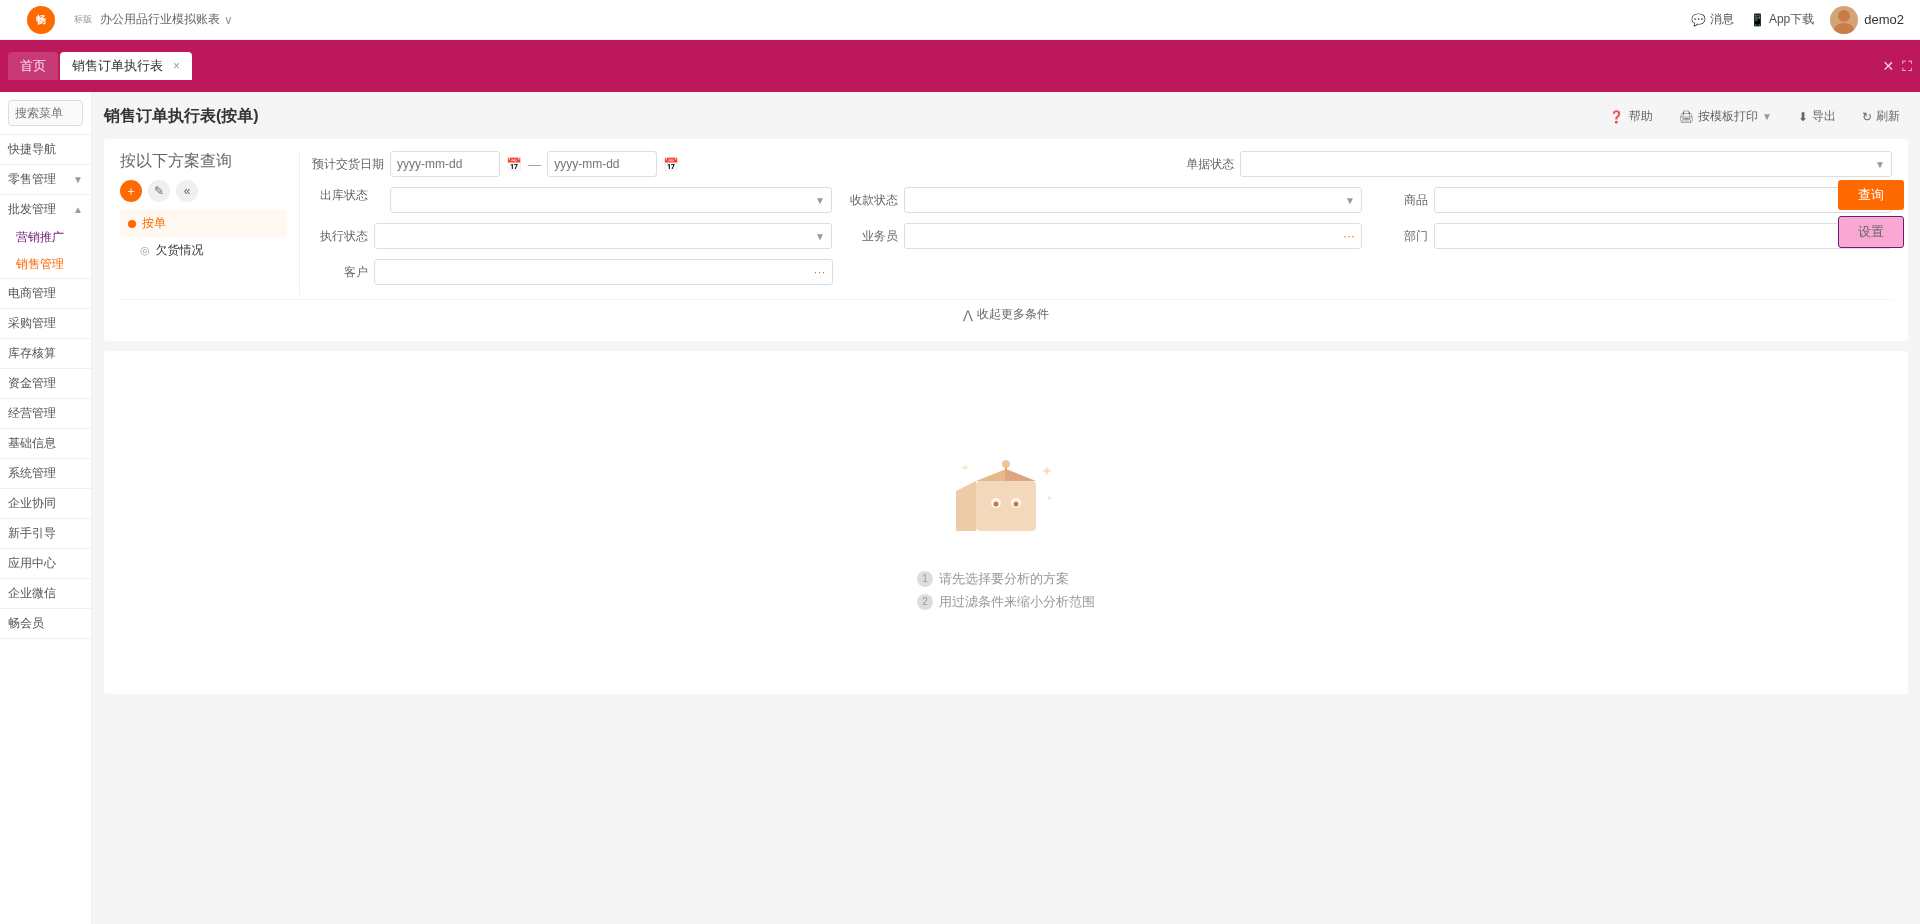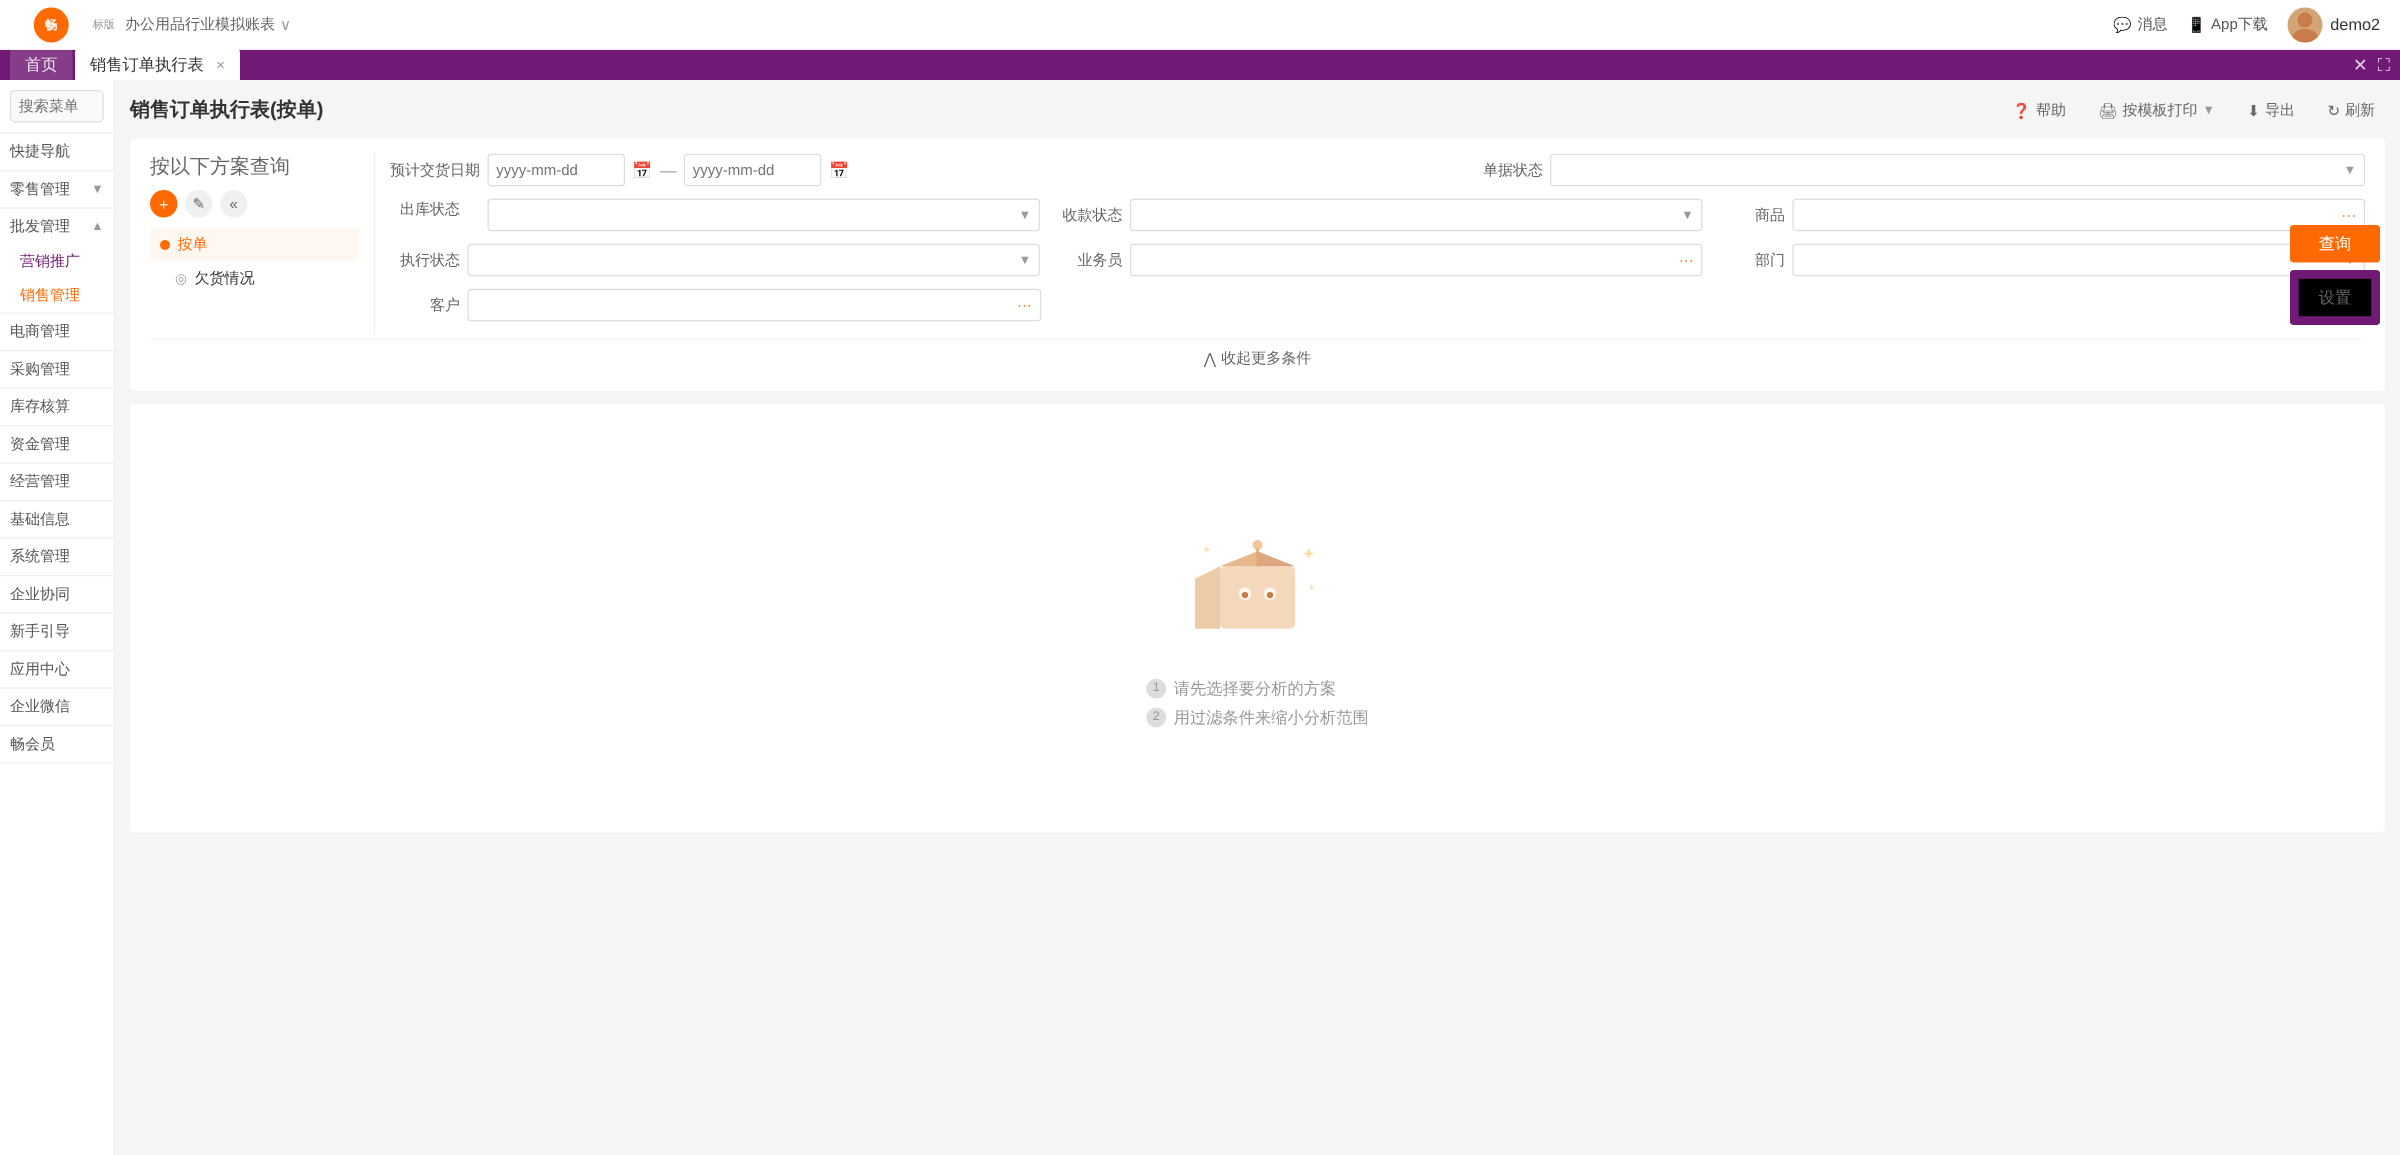--- a/index.html
+++ b/index.html
@@ -21,22 +21,22 @@
     .logo-icon { width: 28px; height: 28px; background: #ff6a00; border-radius: 50%; display: flex; align-items: center; justify-content: center; color: #fff; font-size: 10px; font-weight: bold; }
     .breadcrumb-path { font-size: 12px; color: #666; display: flex; align-items: center; gap: 4px; }
     .breadcrumb-arrow { color: #999; }
     .top-header-right { display: flex; align-items: center; gap: 16px; }
     .header-action { display: flex; align-items: center; gap: 4px; color: #555; font-size: 12px; cursor: pointer; }
     .user-avatar { width: 28px; height: 28px; border-radius: 50%; background: #d4a574; display: flex; align-items: center; justify-content: center; overflow: hidden; }
     .user-name { font-size: 13px; color: #333; cursor: pointer; }
 
     
     .nav-tabs {
-      height: 24px;
-      background: #701a75;
+      height: 52px;
+      background: #be185d;
       display: flex;
       align-items: center;
       padding: 0 8px;
       flex-shrink: 0;
       gap: 2px;
     }
     .nav-tab {
       height: 28px;
       padding: 0 12px;
       border-radius: 4px 4px 0 0;
@@ -175,21 +175,21 @@
     .date-input { height: 26px; border: 1px solid #ddd; border-radius: 3px; padding: 0 6px; font-size: 12px; color: #999; width: 110px; }
     .date-separator { color: #999; }
     .date-icon { color: #ff6a00; cursor: pointer; font-size: 13px; }
     .filter-select { height: 26px; border: 1px solid #ddd; border-radius: 3px; padding: 0 6px; font-size: 12px; color: #666; flex: 1; display: flex; align-items: center; justify-content: space-between; cursor: pointer; background: #fff; }
     .filter-select-arrow { color: #999; font-size: 10px; }
     .filter-input { height: 26px; border: 1px solid #ddd; border-radius: 3px; padding: 0 6px; font-size: 12px; color: #666; flex: 1; background: #fff; }
     .filter-more-btn { color: #ff6a00; font-size: 12px; cursor: pointer; }
     .filter-collapse-btn { display: flex; align-items: center; justify-content: center; padding: 6px; color: #666; font-size: 12px; cursor: pointer; border-top: 1px solid #f5f5f5; margin-top: 4px; gap: 4px; }
     .date-range-text { font-size: 11px; color: #999; margin-top: 2px; }
     .btn-primary { background: #ff6a00; color: #fff; border: none; padding: 6px 20px; border-radius: 3px; cursor: pointer; font-size: 13px; }
-    .btn-secondary { background: #000000; color: #666; border: 7px solid #701a75; padding: 6px 16px; border-radius: 3px; cursor: pointer; font-size: 13px; }
+    .btn-secondary { background: #f9a8d4; color: #666; border: 1px solid #701a75; padding: 6px 16px; border-radius: 3px; cursor: pointer; font-size: 13px; }
 
     
     .empty-state { display: flex; flex-direction: column; align-items: center; justify-content: center; padding: 80px 20px; background: #fff; border-radius: 4px; }
     .empty-steps { color: #999; font-size: 13px; line-height: 1.8; }
     .empty-steps .step { display: flex; align-items: center; gap: 6px; }
     .step-num { width: 16px; height: 16px; border-radius: 50%; background: #ddd; display: flex; align-items: center; justify-content: center; font-size: 10px; color: #999; flex-shrink: 0; }
 
     
     ::-webkit-scrollbar { width: 6px; height: 6px; }
     ::-webkit-scrollbar-track { background: #f1f1f1; }

